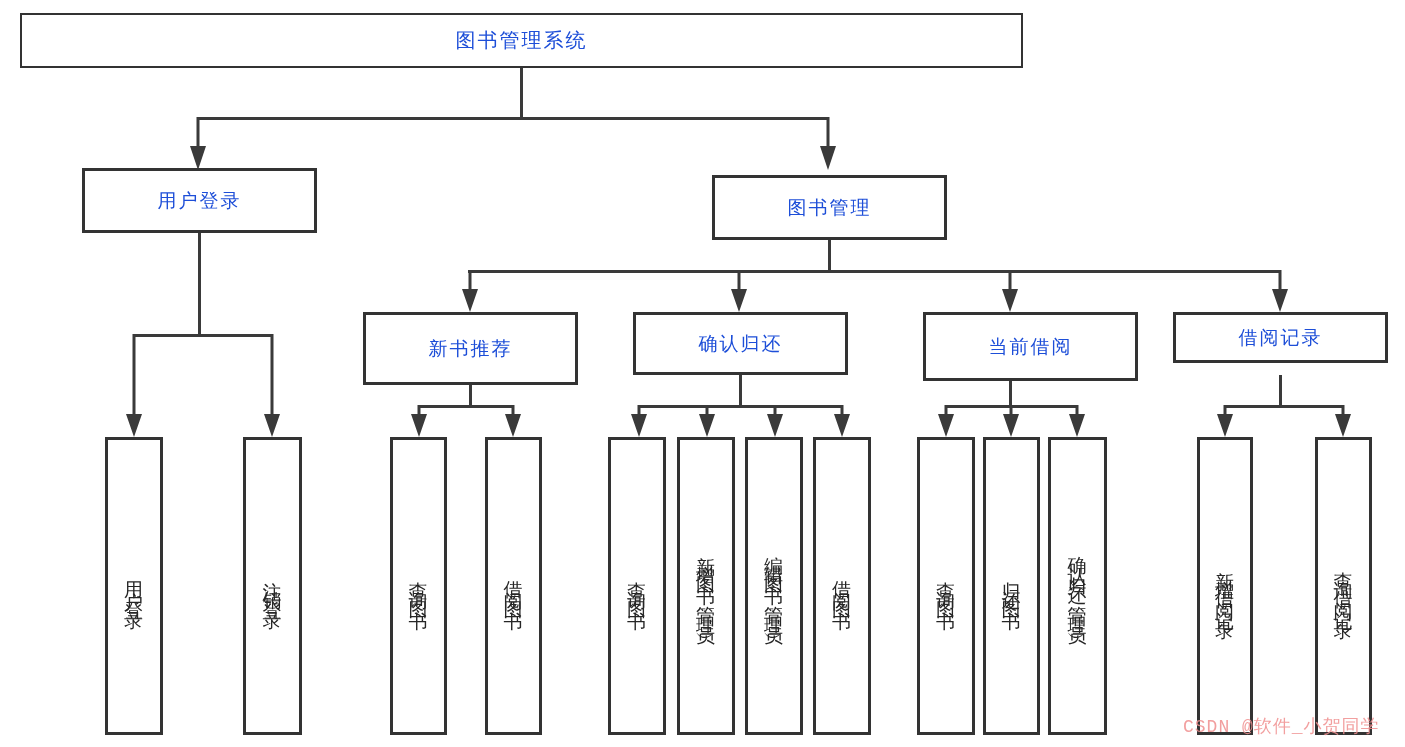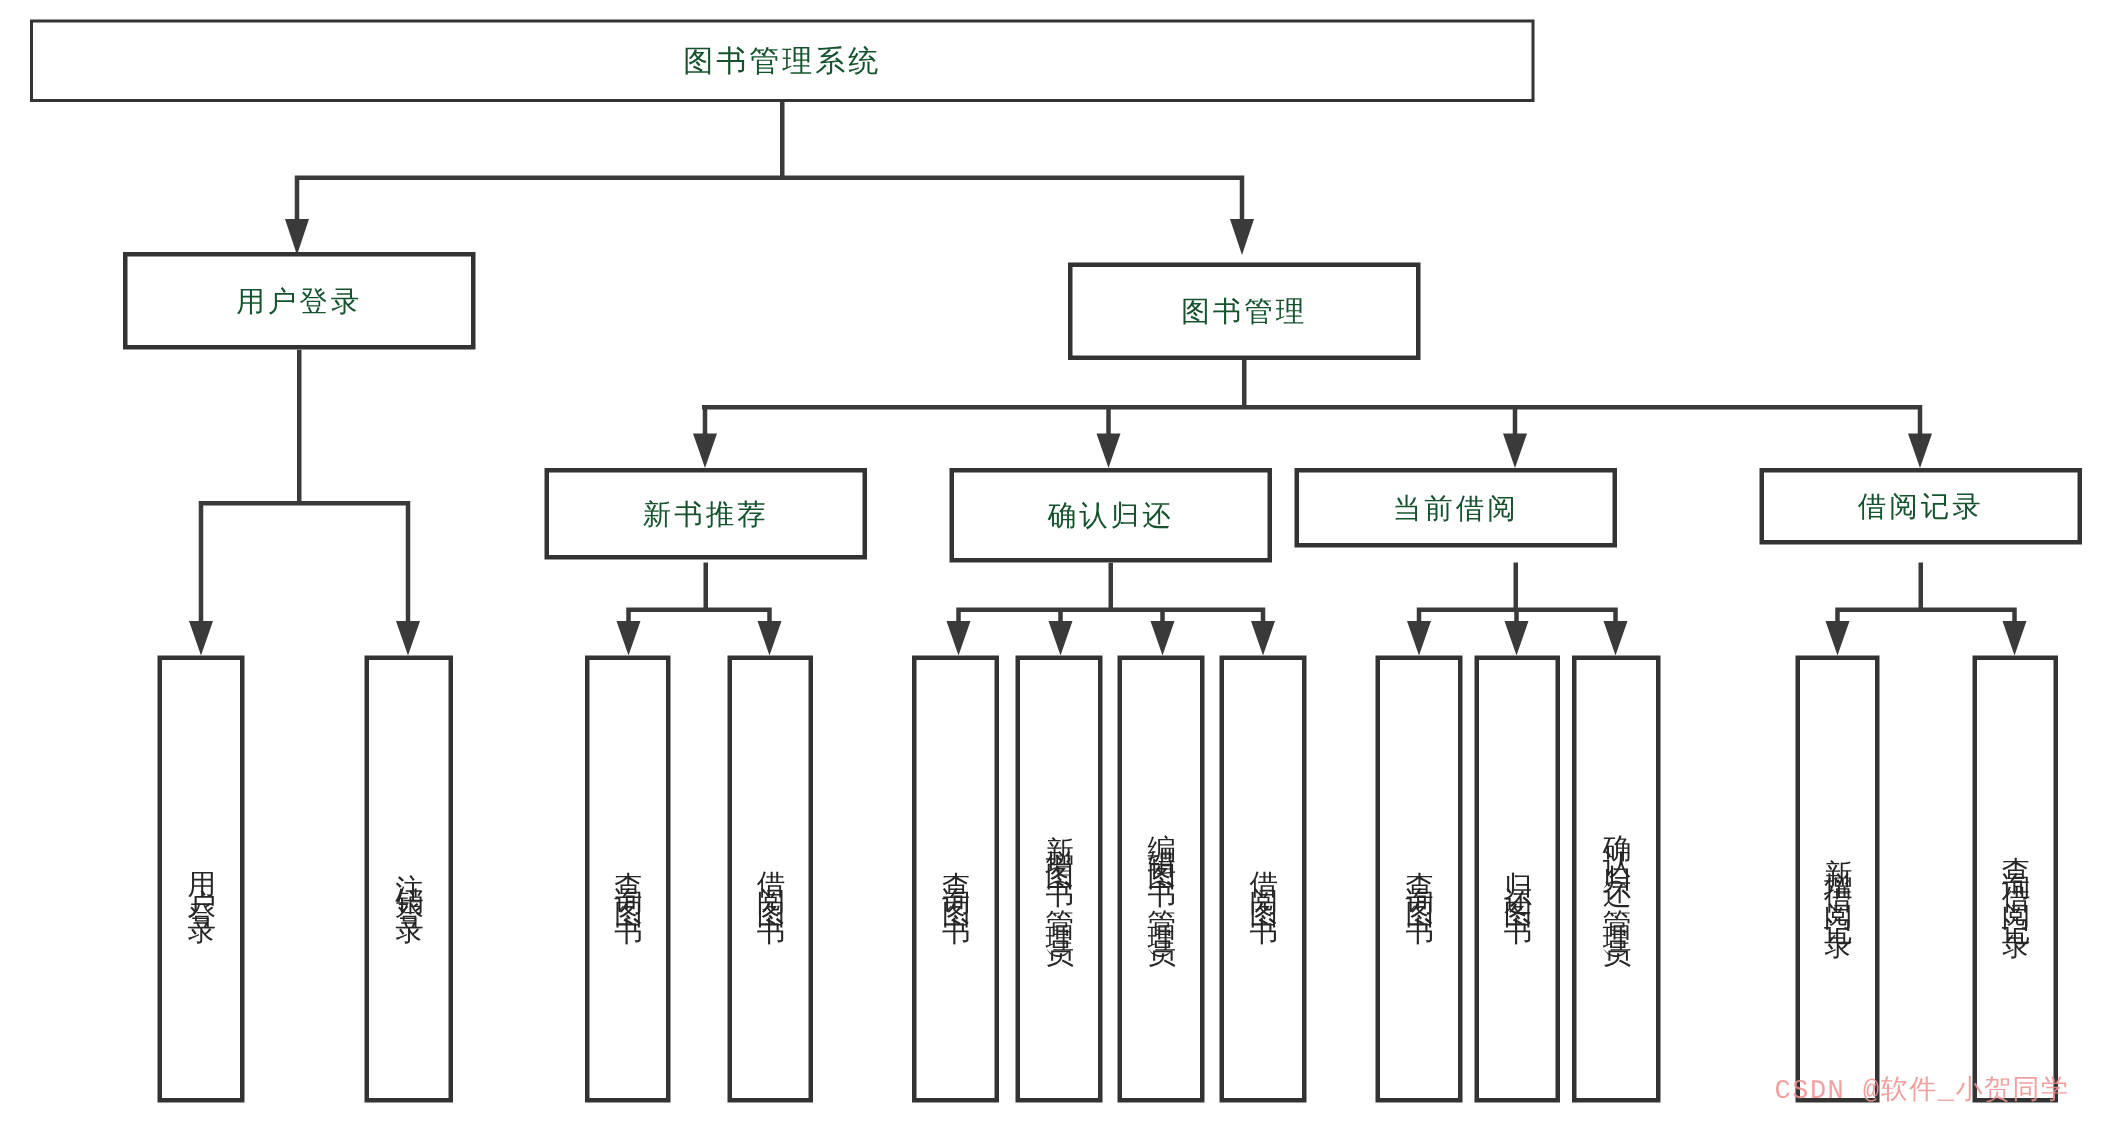--- a/index.html
+++ b/index.html
@@ -4,21 +4,21 @@
 <style>
   html,body{margin:0;padding:0;background:#fff;}
   .canvas{
     position:relative;width:1405px;height:747px;background:#ffffff;overflow:hidden;
     font-family:"Liberation Sans","DejaVu Sans",sans-serif;
   }
   .connectors{position:absolute;left:0;top:0;pointer-events:none;}
   .hbox{
     position:absolute;box-sizing:border-box;border:3px solid #333333;background:#ffffff;
     display:flex;align-items:center;justify-content:center;
-    font-size:19px;letter-spacing:2px;color:#14532d;white-space:nowrap;z-index:2;
+    font-size:19px;letter-spacing:2px;color:#1d4ed8;white-space:nowrap;z-index:2;
   }
   .hbox.root{border-width:2px;font-size:20px;}
   .vbox{
     position:absolute;box-sizing:border-box;border:3px solid #333333;background:#ffffff;
     display:flex;align-items:center;justify-content:center;
     writing-mode:vertical-rl;text-orientation:mixed;
     font-size:19px;letter-spacing:10px;line-height:1;color:#262626;z-index:2;
   }
   .watermark{
     position:absolute;left:1183px;top:714px;z-index:5;
@@ -49,23 +49,23 @@
              M938 414 H954 L946 437 Z M1003 414 H1019 L1011 437 Z
              M1069 414 H1085 L1077 437 Z
              M1217 414 H1233 L1225 437 Z M1335 414 H1351 L1343 437 Z"></path>
   </svg>
 
   <div class="hbox root" style="left:20px;top:13px;width:1003px;height:55px">图书管理系统</div>
 
   <div class="hbox" style="left:82px;top:168px;width:235px;height:65px">用户登录</div>
   <div class="hbox" style="left:712px;top:175px;width:235px;height:65px">图书管理</div>
 
-  <div class="hbox" style="left:363px;top:312px;width:215px;height:61px">新书推荐</div>
+  <div class="hbox" style="left:363px;top:312px;width:215px;height:73px">新书推荐</div>
   <div class="hbox" style="left:633px;top:312px;width:215px;height:63px">确认归还</div>
-  <div class="hbox" style="left:863px;top:312px;width:215px;height:53px">当前借阅</div>
+  <div class="hbox" style="left:923px;top:312px;width:215px;height:69px">当前借阅</div>
   <div class="hbox" style="left:1173px;top:312px;width:215px;height:51px">借阅记录</div>
 
   <div class="vbox" style="left:105px;top:437px;width:58px;height:298px">用户登录</div>
   <div class="vbox" style="left:243px;top:437px;width:59px;height:298px">注销登录</div>
 
   <div class="vbox" style="left:390px;top:437px;width:57px;height:298px">查询图书</div>
   <div class="vbox" style="left:485px;top:437px;width:57px;height:298px">借阅图书</div>
 
   <div class="vbox" style="left:608px;top:437px;width:58px;height:298px">查询图书</div>
   <div class="vbox" style="left:677px;top:437px;width:58px;height:298px">新增图书（管理员）</div>

